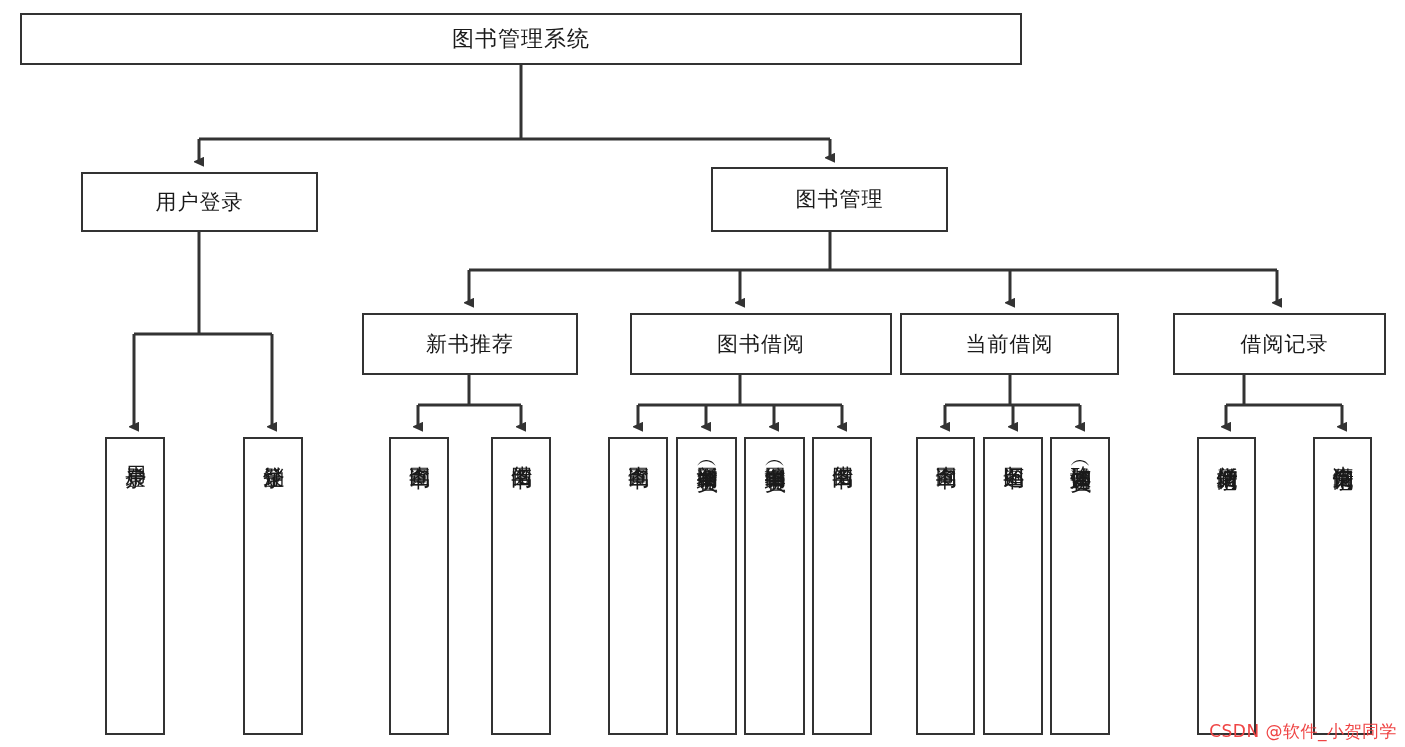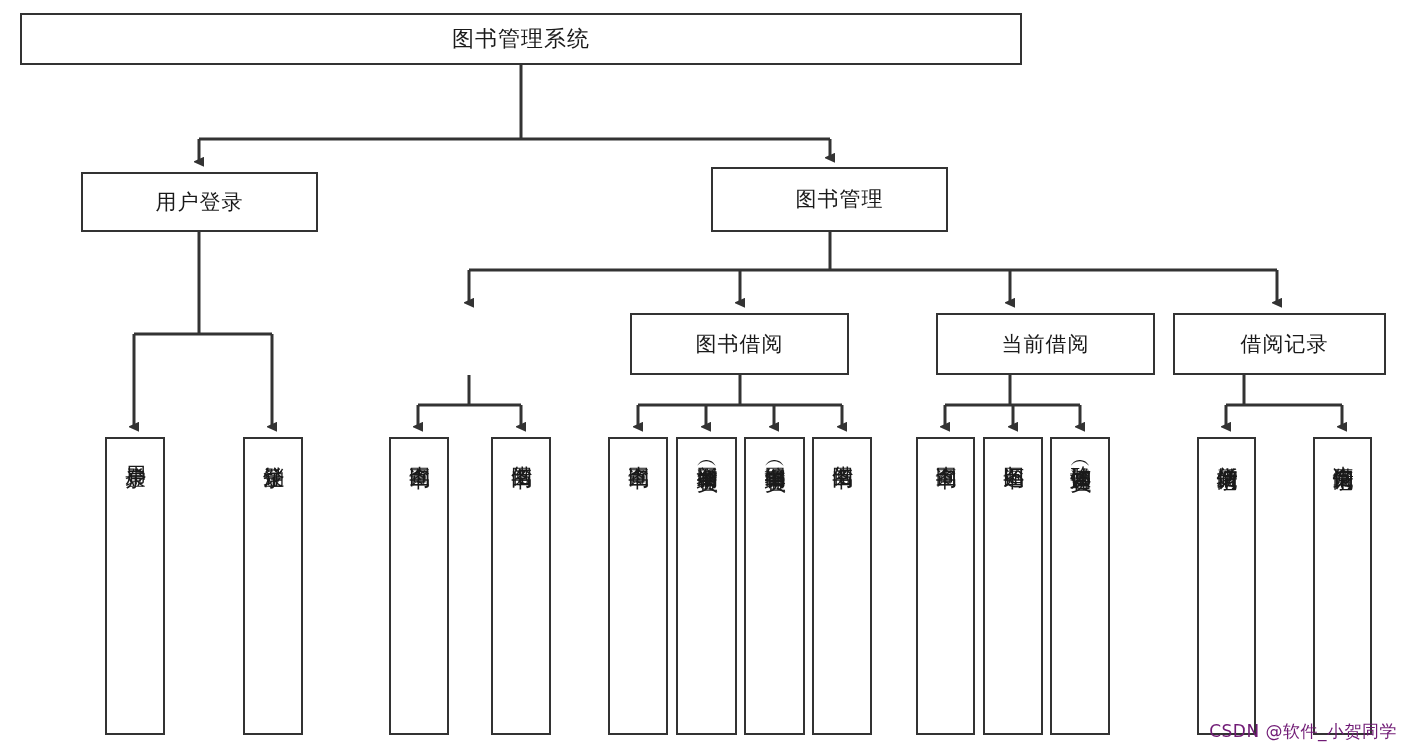--- a/index.html
+++ b/index.html
@@ -57,21 +57,21 @@
     display: block;
   }
   #root-node {
     font-size: 22px;
   }
   #watermark {
     position: absolute;
     right: 8px;
     bottom: 4px;
     font-size: 17px;
-    color: #701a75;
+    color: #ef4444;
     letter-spacing: 0.5px;
     white-space: nowrap;
     z-index: 5;
     font-family: "DejaVu Sans", "Liberation Sans", sans-serif;
     text-align: right;
   }
 </style>
 </head>
 <body>
 
@@ -132,26 +132,29 @@
   </div>
 
   <div class="node h" style="left:81px; top:172px; width:237px; height:60px;">
     <span>用户登录</span>
   </div>
 
   <div class="node h" style="left:711px; top:167px; width:237px; height:65px;padding-left:20px;">
     <span>图书管理</span>
   </div>
 
-
-  <div class="node h" style="left:630px; top:313px; width:219px; height:62px;">
+  <div class="node h" style="left:362px; top:313px; width:216px; height:62px;">
+    <span>新书推荐</span>
+  </div>
+
+  <div class="node h" style="left:630px; top:313px; width:262px; height:62px;">
     <span>图书借阅</span>
   </div>
 
-  <div class="node h" style="left:900px; top:313px; width:219px; height:62px;margin-left:36px;">
+  <div class="node h" style="left:900px; top:313px; width:219px; height:62px;">
     <span>当前借阅</span>
   </div>
 
   <div class="node h" style="left:1173px; top:313px; width:213px; height:62px;padding-left:10px;">
     <span>借阅记录</span>
   </div>
 
   <div class="node v" style="left:105px; top:437px; width:60px; height:298px;">
     <span class="vtext">用户登录</span>
   </div>

